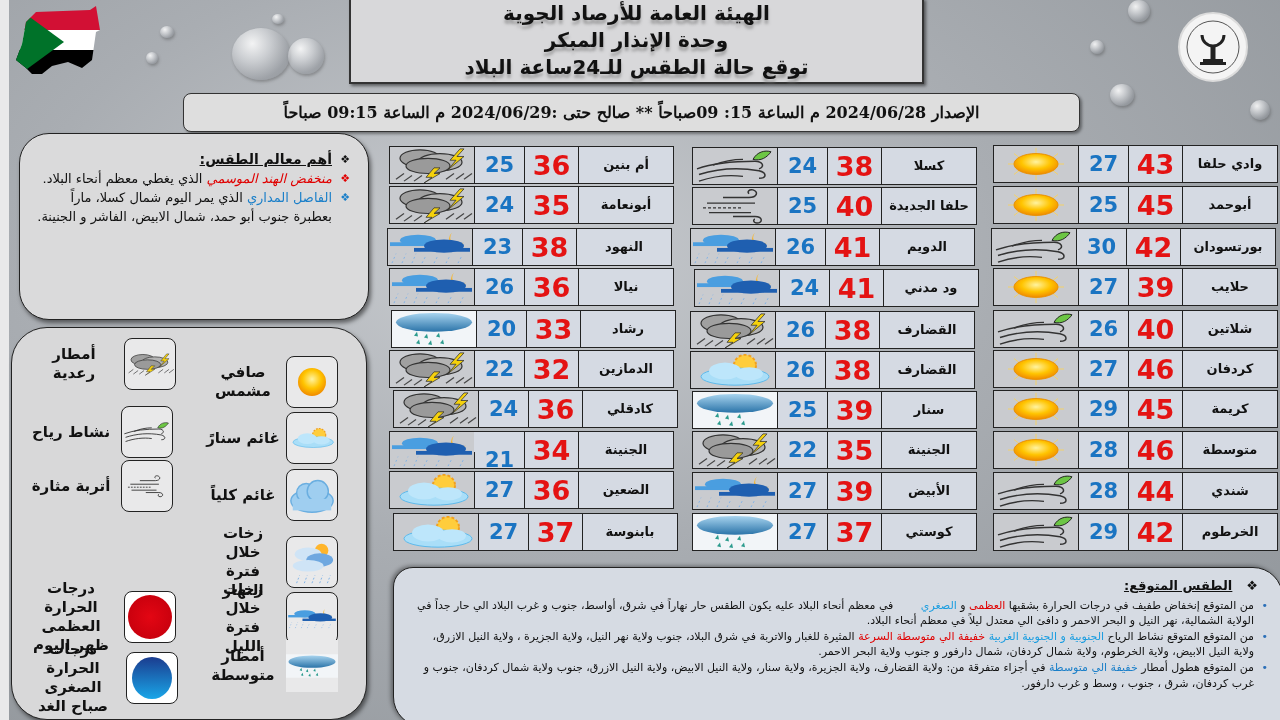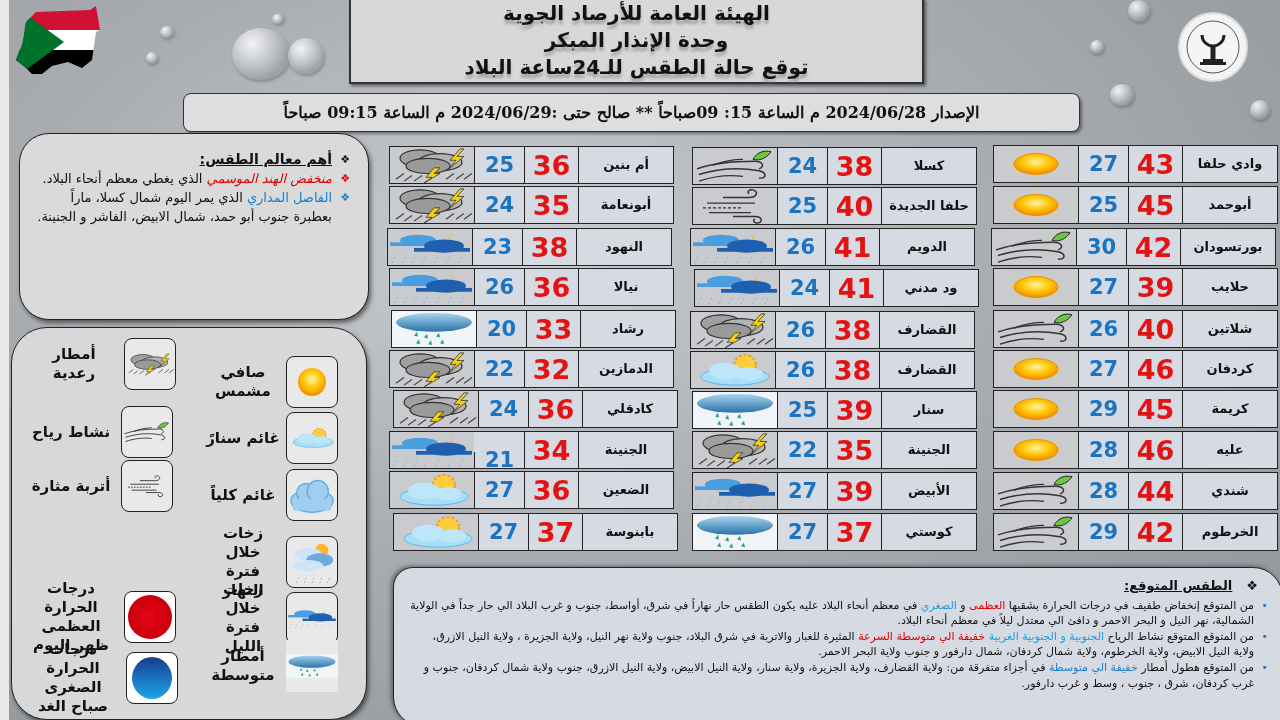--- a/index.html
+++ b/index.html
@@ -417,21 +417,21 @@
       <div class="city">كريمة</div>
       <div class="max" style="color: rgb(228, 19, 19);">45</div>
       <div class="min" style="color: rgb(26, 116, 194);">29</div>
       <div class="ico">
         <svg width="84" height="36" viewBox="0 0 84 38" preserveAspectRatio="none">
           <use href="#ic-sunny"></use>
         </svg>
       </div>
     </div>
     <div class="wrow" style="left: 993px; top: 431px;">
-      <div class="city">عليه</div>
+      <div class="city">متوسطة</div>
       <div class="max" style="color: rgb(228, 19, 19);">46</div>
       <div class="min" style="color: rgb(26, 116, 194);">28</div>
       <div class="ico">
         <svg width="84" height="36" viewBox="0 0 84 38" preserveAspectRatio="none">
           <use href="#ic-sunny"></use>
         </svg>
       </div>
     </div>
     <div class="wrow" style="left: 993px; top: 472px;">
       <div class="city">شندي</div>
@@ -651,17 +651,17 @@
         <svg width="84" height="36" viewBox="0 0 84 38" preserveAspectRatio="none">
           <use href="#ic-partly-cloudy"></use>
         </svg>
       </div>
     </div>
   </div>
 
 <div class="expected">
   <div class="ehdr"><span style="text-decoration:none;display:inline-block;margin-left:14px;">❖</span><span>الطقس المتوقع:</span></div>
   <ul id="exp-list">
-      <li><span>من المتوقع  إنخفاض طفيف في  درجات الحرارة بشقيها </span><span style="color: rgb(224, 0, 0);">العظمى</span><span> و  </span><span style="color: rgb(26, 157, 224);">الصغري</span><span> في معظم أنحاء البلاد عليه يكون الطقس حار نهاراً في شرق،  أواسط، جنوب و غرب البلاد  الي حار جداً في الولاية الشمالية، نهر النيل و البحر الاحمر و دافئ الي معتدل  ليلاً في معظم أنحاء البلاد.</span></li>
+      <li><span>من المتوقع  إنخفاض طفيف في  درجات الحرارة بشقيها </span><span style="color: rgb(224, 0, 0);">العظمى</span><span> و  </span><span style="color: rgb(26, 157, 224); margin-left: 24px;">الصغري</span><span> في معظم أنحاء البلاد عليه يكون الطقس حار نهاراً في شرق،  أواسط، جنوب و غرب البلاد  الي حار جداً في الولاية الشمالية، نهر النيل و البحر الاحمر و دافئ الي معتدل  ليلاً في معظم أنحاء البلاد.</span></li>
       <li><span>من المتوقع المتوقع نشاط الرياح </span><span style="color: rgb(26, 157, 224);">الجنوبية و الجنوبية الغربية</span><span> </span><span style="color: rgb(224, 0, 0);">خفيفة الي متوسطة السرعة</span><span> المثيرة للغبار والاتربة في شرق البلاد، جنوب ولاية نهر النيل، ولاية الجزيرة ، ولاية النيل الازرق، ولاية النيل الابيض، ولاية الخرطوم، ولاية شمال كردفان، شمال دارفور و جنوب ولاية البحر الاحمر.</span></li>
       <li><span>من المتوقع هطول أمطار </span><span style="color: rgb(26, 127, 201);">خفيفة الي متوسطة</span><span> في أجزاء متفرقة من: ولاية القضارف، ولاية الجزيرة، ولاية سنار، ولاية النيل الابيض، ولاية النيل الازرق، جنوب ولاية شمال كردفان،  جنوب و غرب كردفان،  شرق ، جنوب ، وسط  و غرب دارفور.</span></li>
     </ul>
 </div>
 
 </body></html>

